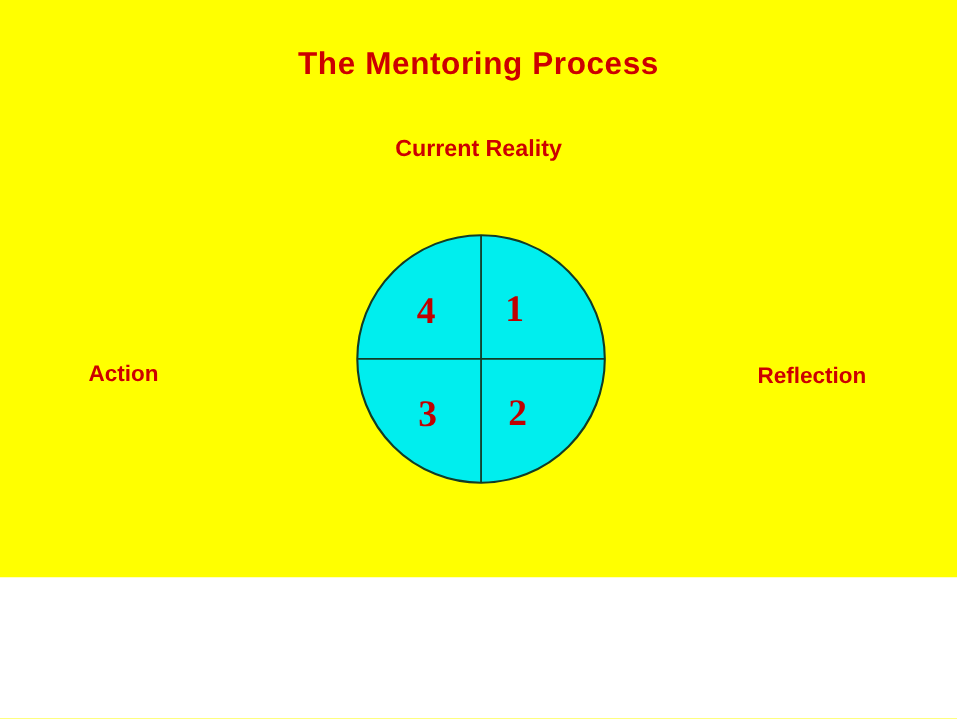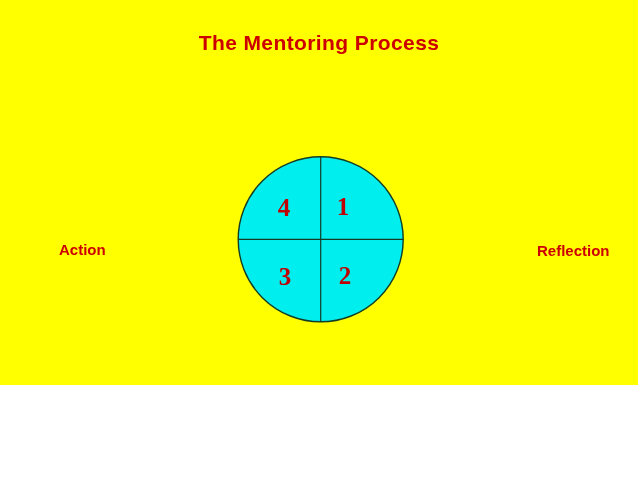--- a/index.html
+++ b/index.html
@@ -39,21 +39,20 @@
   }
   .label-left {
     top: 241px;
     left: 59px;
     font-size: 15px;
   }
   .label-right {
     top: 242px;
     left: 505px;
     font-size: 15px;
-    margin-left: 32px;
   }
   .label-bottom {
     top: 364px;
     left: 0;
     width: 100%;
     text-align: center;
     font-size: 16px;
   }
   .circle-svg {
     position: absolute;
@@ -97,20 +96,21 @@
     color: var(--footer-text, #40402A);
   }
 </style>
 </head>
 <body>
 
 <div class="slide">
 
   <div class="red-label page-title">The Mentoring Process</div>
 
+  <div class="red-label label-top">Current Reality</div>
 
   <div class="red-label label-left">Action</div>
 
   <div class="red-label label-right">Reflection</div>
 
 
   <svg class="circle-svg" viewBox="0 0 168 167">
     <circle cx="83.7" cy="83.3" r="82.5"></circle>
     <line x1="83.7" y1="0.9" x2="83.7" y2="165.7"></line>
     <line x1="1.3" y1="83.3" x2="166.1" y2="83.3"></line>

